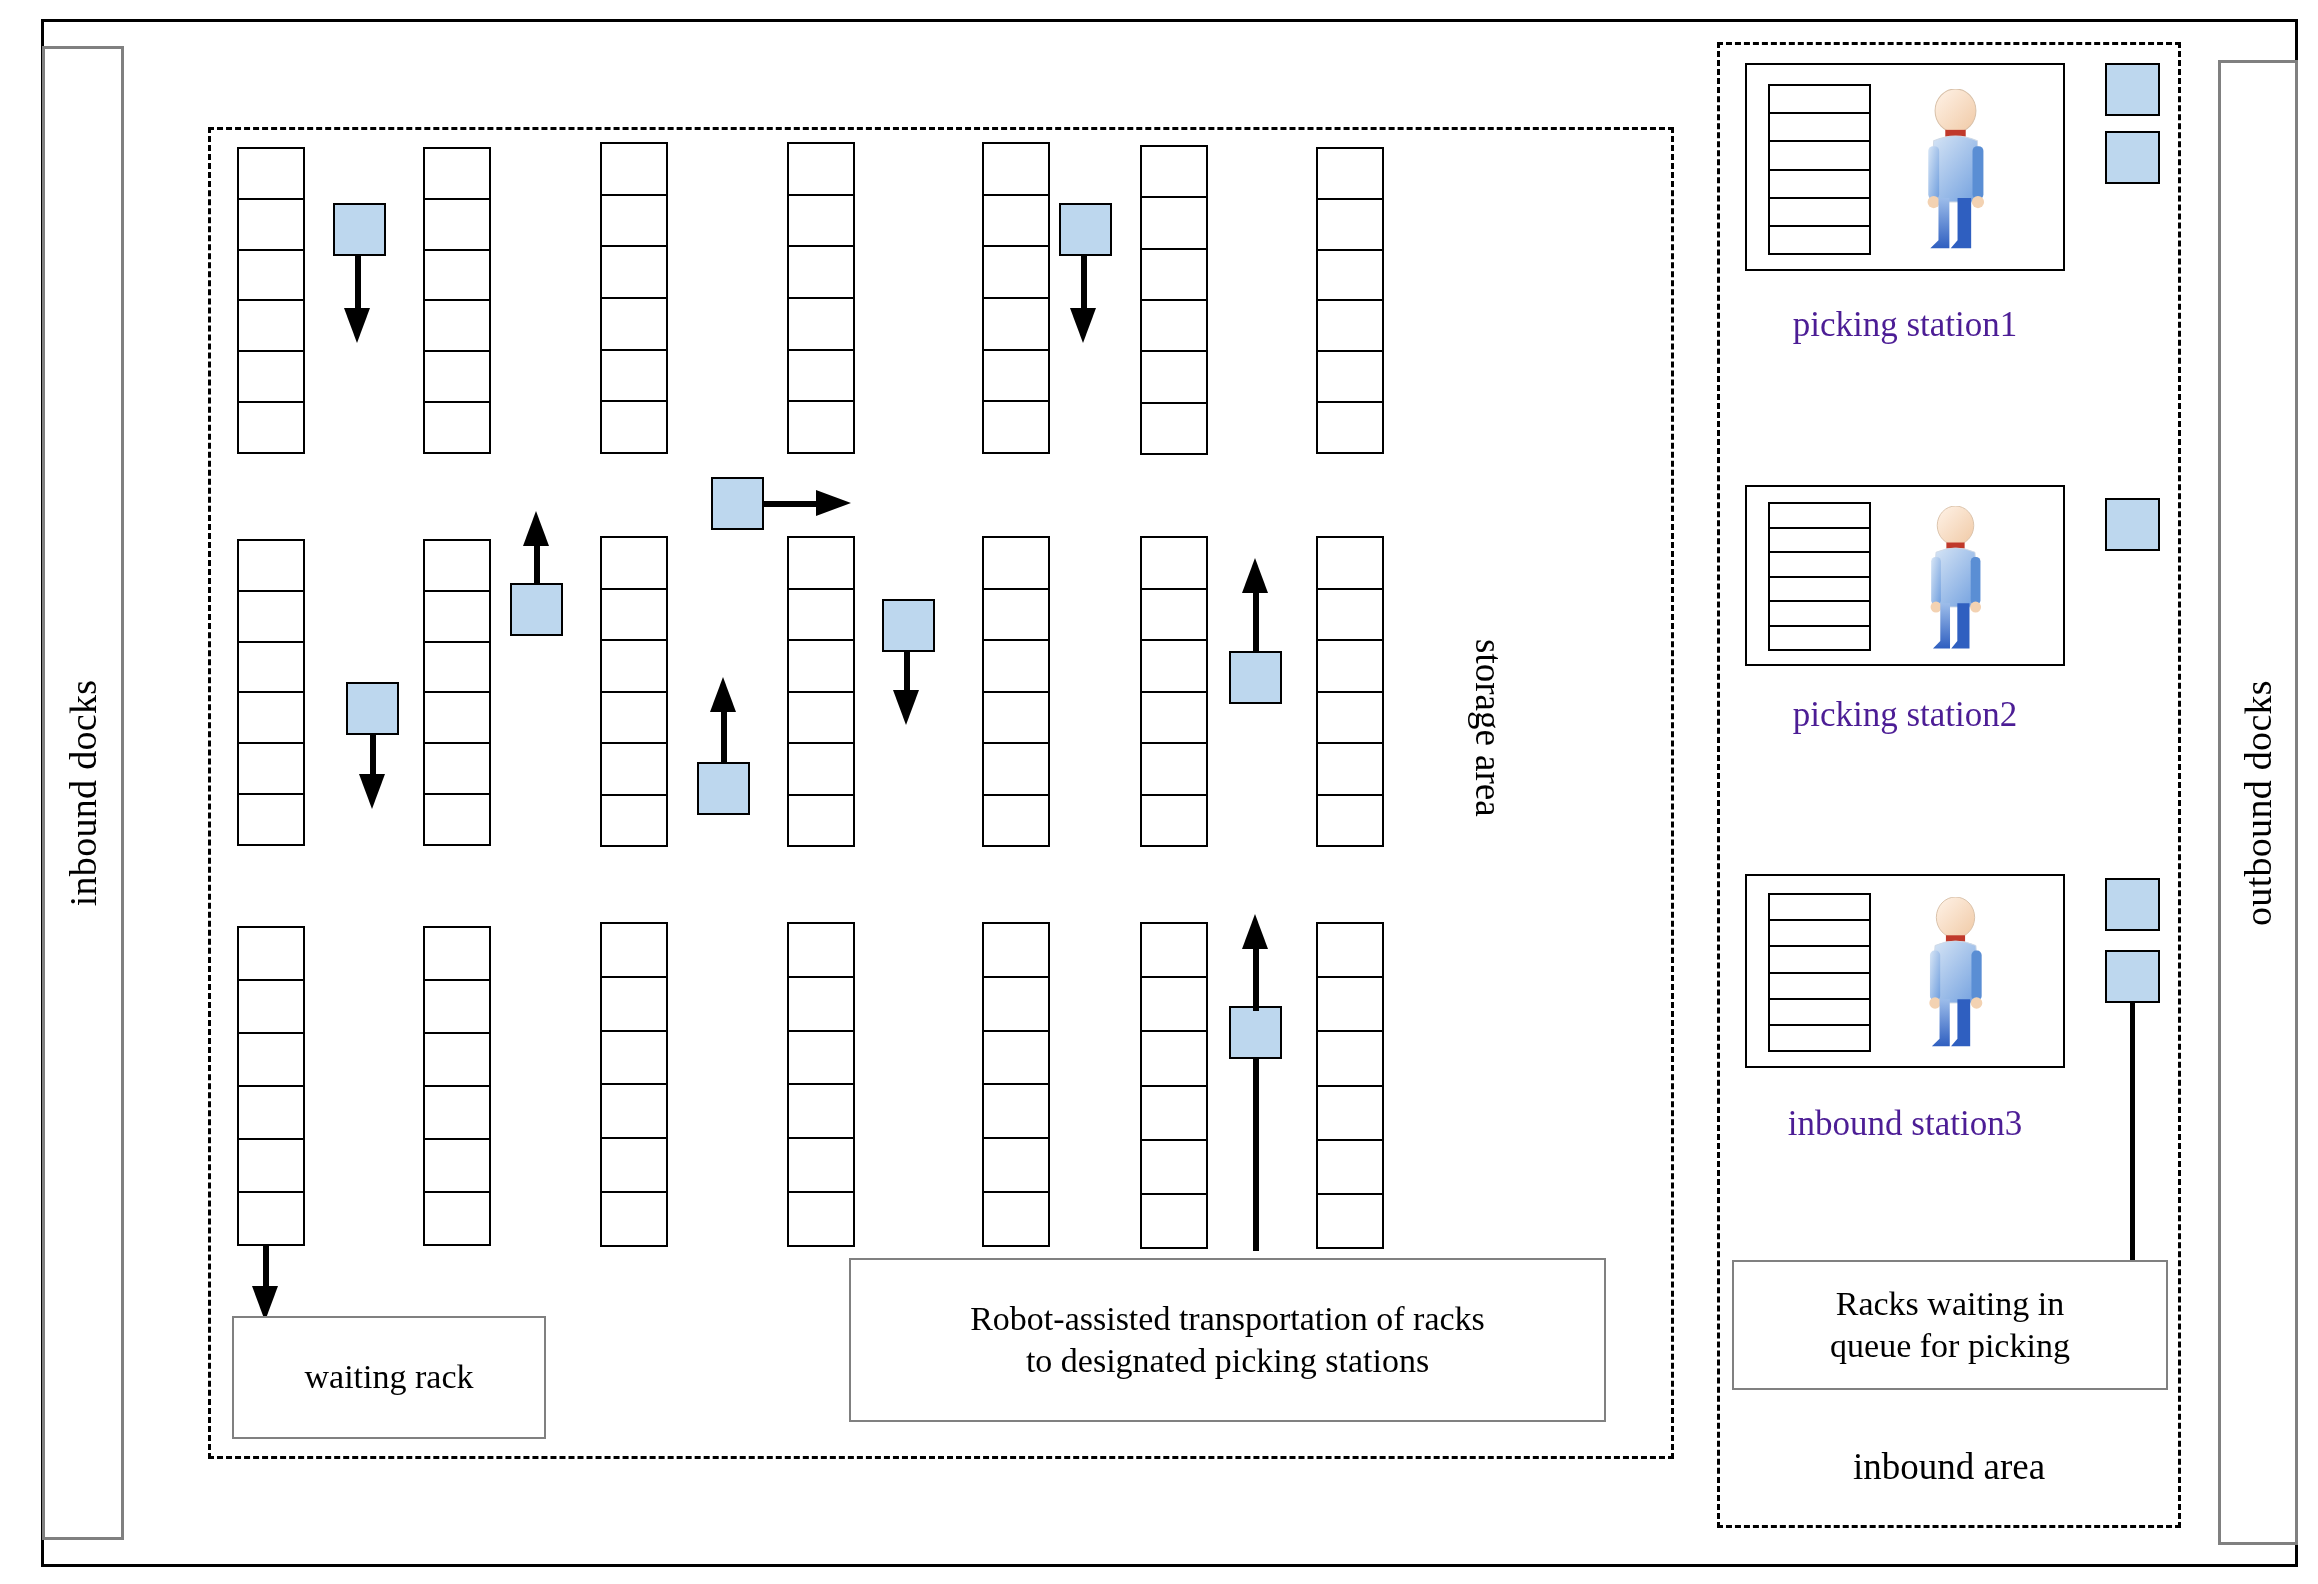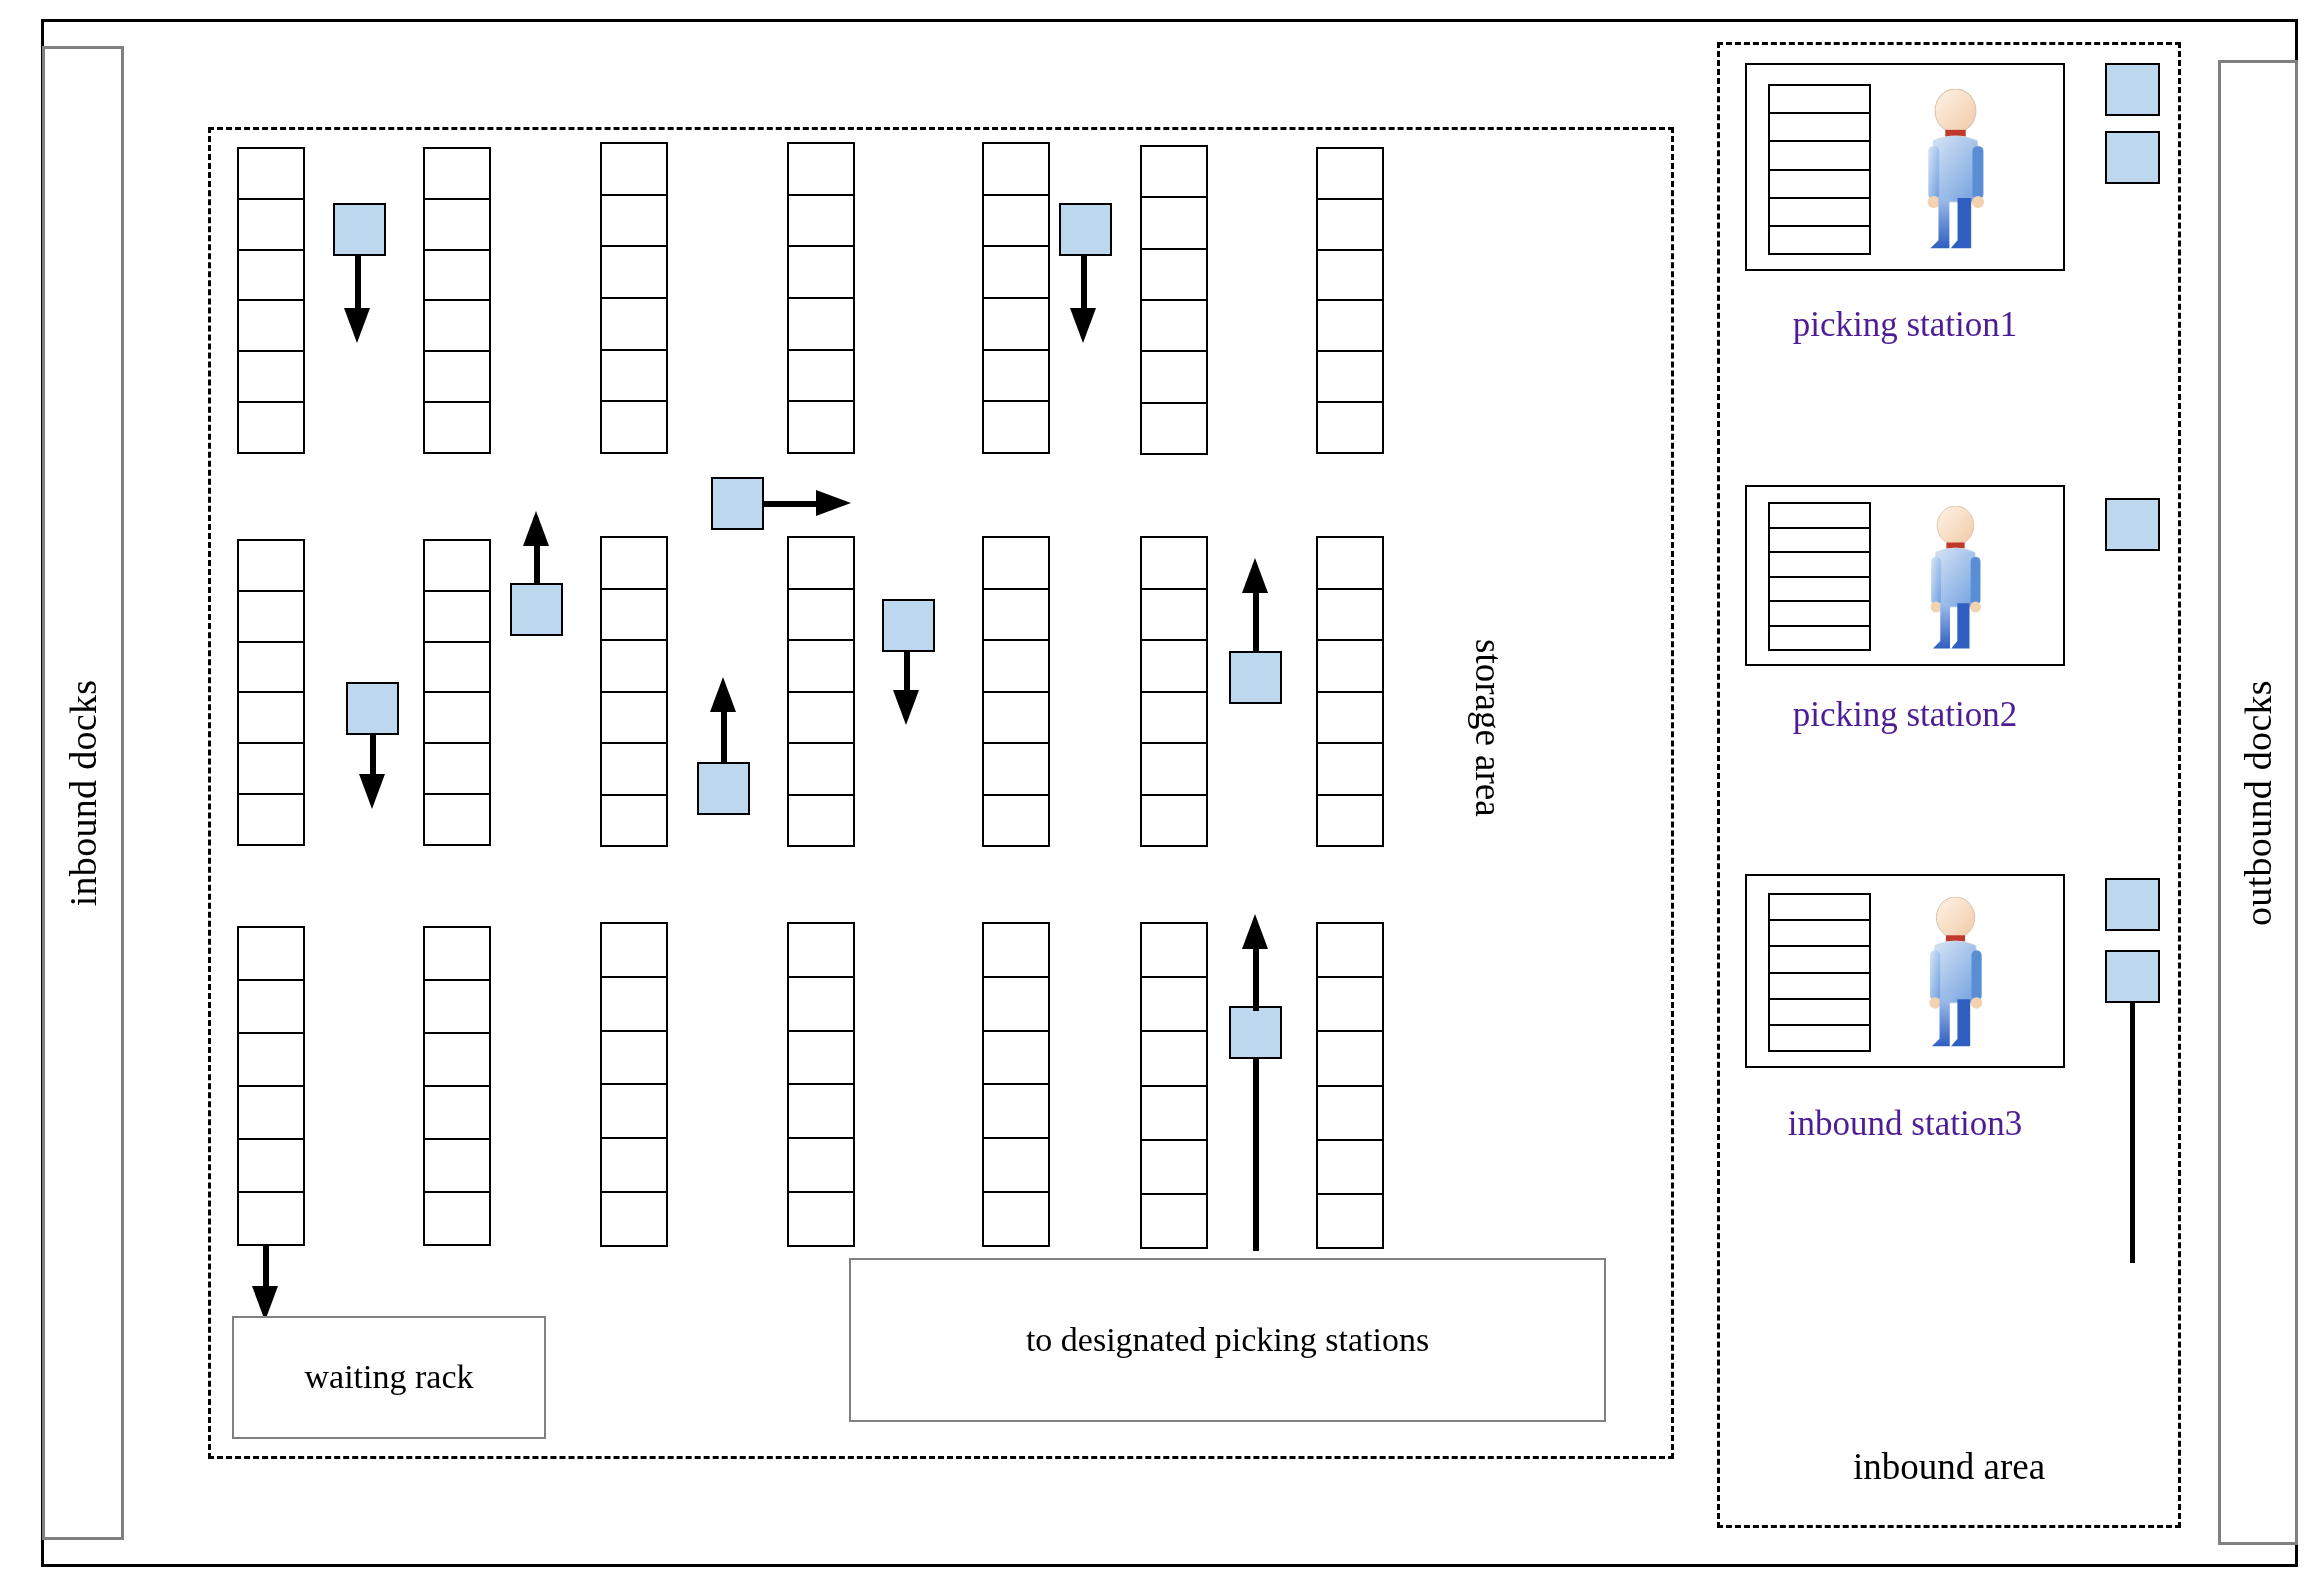--- a/index.html
+++ b/index.html
@@ -291,20 +291,21 @@
   <div class="arrow-head up" style="left:1242px;top:914px;"></div>
 
   <div class="arrow-shaft" style="left:263px;top:1246px;width:5.5px;height:41px;"></div>
   <div class="arrow-head down" style="left:252px;top:1286px;"></div>
 
   <div class="abs callout" style="left:232px;top:1316px;width:314px;height:123px;">
     <span>waiting rack</span>
   </div>
 
   <div class="abs callout" style="left:849px;top:1258px;width:757px;height:164px;flex-direction:column;">
+    <span>Robot-assisted transportation of racks</span>
     <span>to designated picking stations</span>
   </div>
 
 
   <div class="abs station-box" style="left:1745px;top:63px;width:320px;height:208px;">
     <div class="station-rack" style="left:20.5px;top:19px;width:99px;height:167px;">
       <div class="srow"></div>
         <div class="srow"></div>
         <div class="srow"></div>
       <div class="srow"></div>
@@ -413,15 +414,19 @@
       <path d="M40 160 l0 62 l-12 12 l28 0 l0 -74 z" fill="url(#legg3)"></path>
       <path d="M68 160 l0 62 l-10 12 l30 0 l0 -74 z" fill="#2f5fc0"></path>
     </svg>
   </div>
   <div class="abs robot" style="left:2105px;top:878px;width:55px;height:53px;"></div>
   <div class="abs robot" style="left:2105px;top:950px;width:55px;height:53px;"></div>
   <div class="station-label" style="left:1745px;top:1104px;width:320px;text-align:center;">inbound station3</div>
 
   <div class="arrow-shaft" style="left:2130px;top:1003px;width:4.8px;height:260px;"></div>
 
+  <div class="abs callout" style="left:1732px;top:1260px;width:436px;height:130px;flex-direction:column;">
+    <span>Racks waiting in</span>
+    <span>queue for picking</span>
+  </div>
 
 </div>
 
 
 </body></html>

